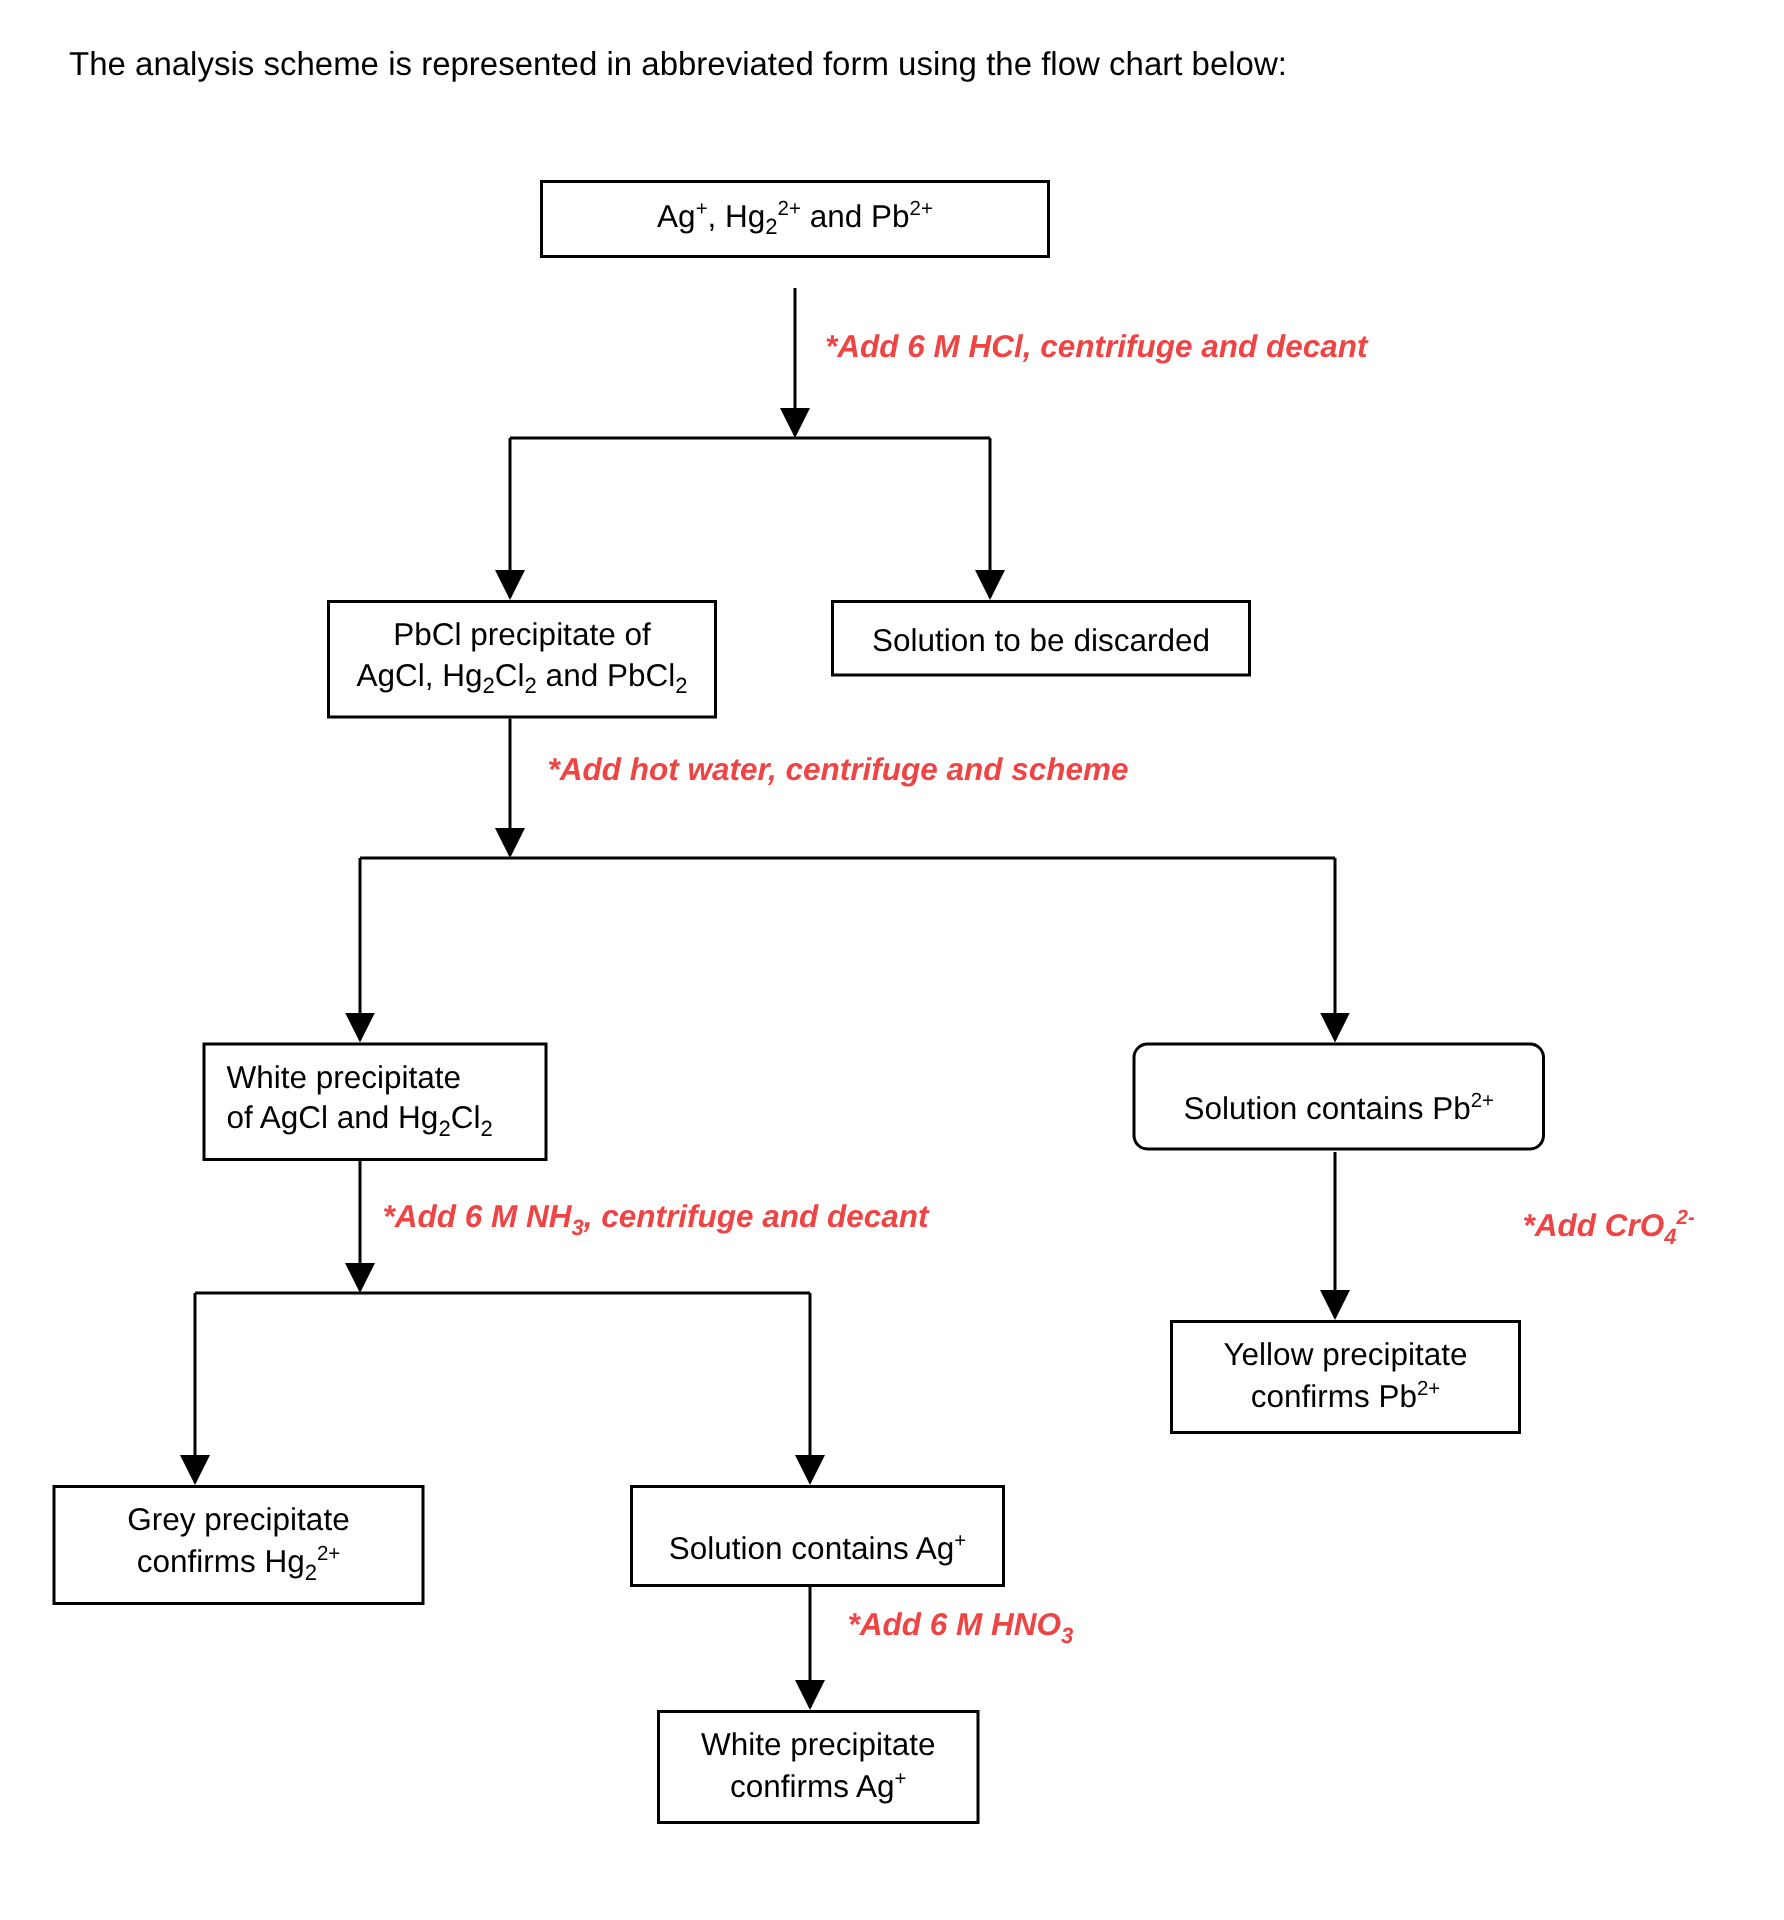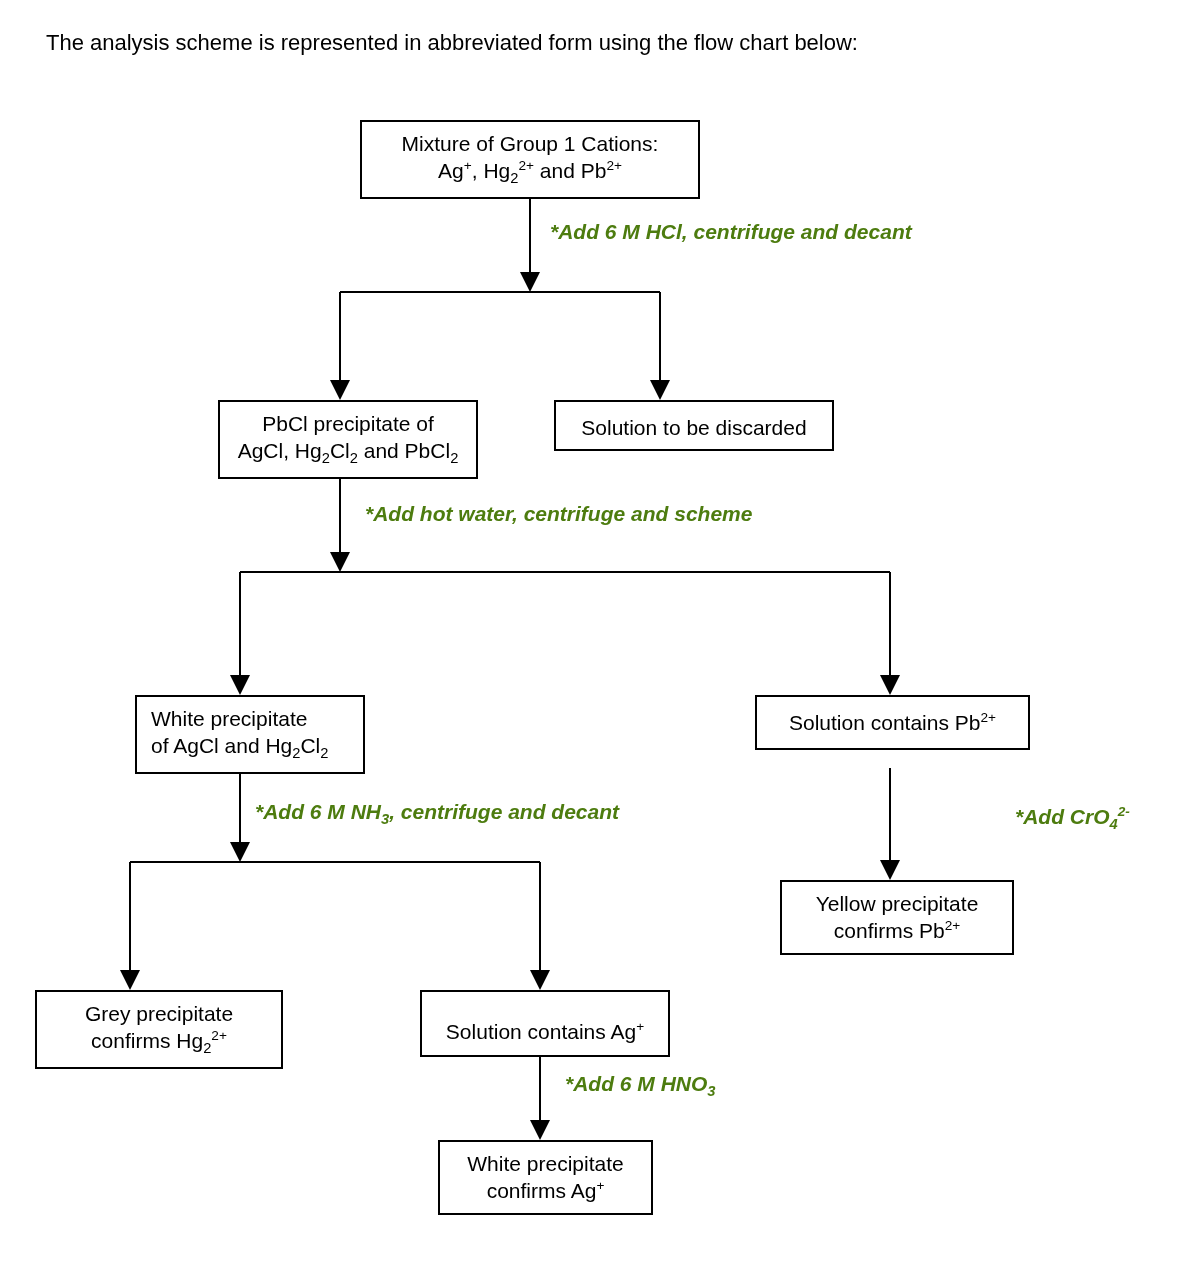--- a/index.html
+++ b/index.html
@@ -25,21 +25,21 @@
     position: absolute;
     border: 2px solid #000;
     background: #fff;
     text-align: center;
     font-size: 21px;
     line-height: 1.3;
     padding: 8px 10px;
   }
   .step {
     position: absolute;
-    color: #4d7c0f;
+    color: #ef4444;
     font-weight: bold;
     font-style: italic;
     font-size: 21px;
     white-space: nowrap;
   }
   sup { font-size: 0.65em; }
   sub { font-size: 0.7em; }
   svg.arrows {
     position: absolute;
     left: 0; top: 0;
@@ -81,21 +81,20 @@
 
       <line x1="130" y1="862" x2="540" y2="862"></line>
       <line x1="130" y1="862" x2="130" y2="988" marker-end="url(#ah)"></line>
       <line x1="540" y1="862" x2="540" y2="988" marker-end="url(#ah)"></line>
 
       <line x1="540" y1="1032" x2="540" y2="1138" marker-end="url(#ah)"></line>
     </g>
   </svg>
 
   <div class="box" style="left:360px; top:120px; width:340px;">
-    <div>Mixture of Group 1 Cations:</div>
     <div>Ag<sup>+</sup>, Hg<sub>2</sub><sup>2+</sup> and Pb<sup>2+</sup></div>
   </div>
 
   <div class="step" style="left:550px; top:220px;">*Add 6 M HCl, centrifuge and decant</div>
 
   <div class="box" style="left:218px; top:400px; width:260px;">
     <div>PbCl precipitate of</div>
     <div>AgCl, Hg<sub>2</sub>Cl<sub>2</sub> and PbCl<sub>2</sub></div>
   </div>
 
@@ -103,21 +102,21 @@
     <span>Solution to be discarded</span>
   </div>
 
   <div class="step" style="left:365px; top:502px;">*Add hot water, centrifuge and scheme</div>
 
   <div class="box" style="left:135px; top:695px; width:230px; text-align:left; padding-left:14px;">
     <div>White precipitate</div>
     <div>of AgCl and Hg<sub>2</sub>Cl<sub>2</sub></div>
   </div>
 
-  <div class="box" style="left:755px; top:695px; width:275px; padding-top:12px; padding-bottom:12px;">
+  <div class="box" style="left:755px; top:695px; width:275px; padding-top:28px; padding-bottom:12px;border-radius:10px;">
     <span>Solution contains Pb<sup>2+</sup></span>
   </div>
 
   <div class="step" style="left:255px; top:800px;">*Add 6 M NH<sub>3</sub>, centrifuge and decant</div>
 
   <div class="step" style="left:1015px; top:804px;">*Add CrO<sub>4</sub><sup>2-</sup></div>
 
   <div class="box" style="left:780px; top:880px; width:234px;">
     <div>Yellow precipitate</div>
     <div>confirms Pb<sup>2+</sup></div>

